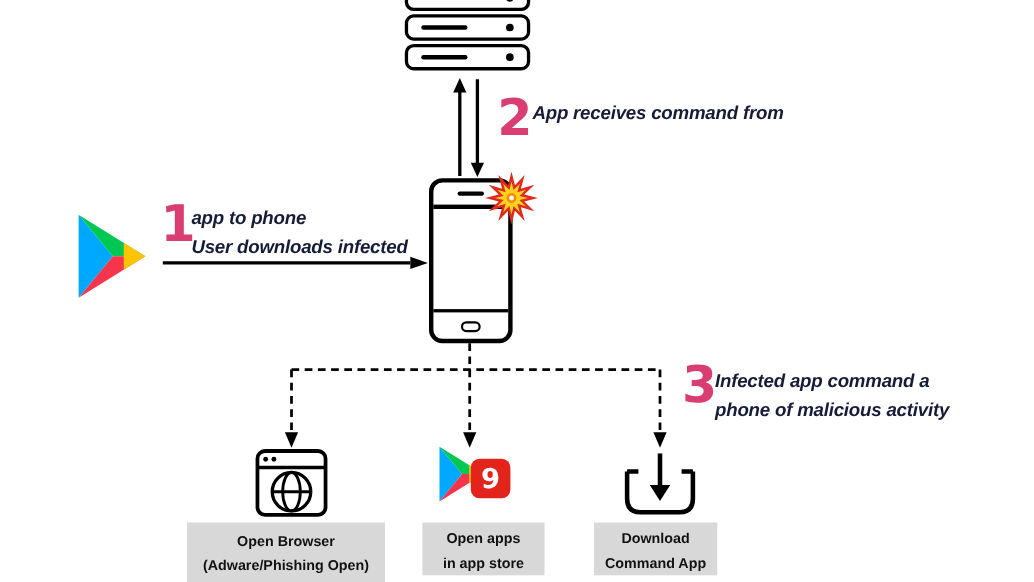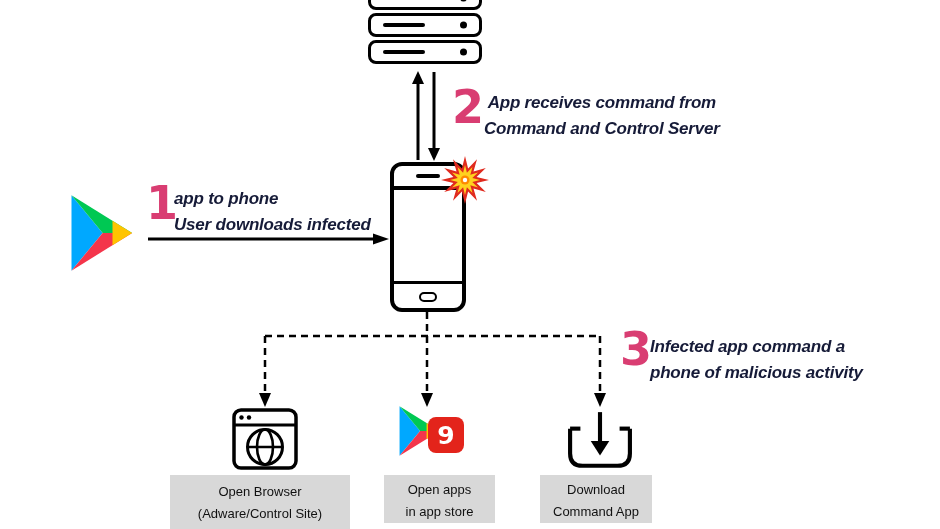--- a/index.html
+++ b/index.html
@@ -15,21 +15,21 @@
   .server-bar{position:absolute;left:12px;top:50%;transform:translateY(-50%);
               width:42px;height:4px;background:#000;border-radius:2px;}
   .server-dot{position:absolute;right:12px;top:50%;transform:translateY(-50%);
               width:7px;height:7px;background:#000;border-radius:50%;}
   .phone{border:4px solid #000;border-radius:12px;background:#fff;box-sizing:border-box;}
   .phone-speaker{position:absolute;left:50%;transform:translateX(-50%);top:8px;
                  width:24px;height:4px;background:#000;border-radius:2px;}
   .phone-line{position:absolute;left:0;right:0;height:3.5px;background:#000;}
   .phone-home{position:absolute;left:50%;transform:translateX(-50%);bottom:6px;
               width:18px;height:10px;border:2.5px solid #000;border-radius:6px;box-sizing:border-box;}
-  .label-box{position:absolute;background:#d8d8d8;text-align:center;font-weight:400;
+  .label-box{position:absolute;background:#d8d8d8;text-align:center;font-weight:700;
              font-size:13px;color:#111;line-height:1.7;padding-top:6px;box-sizing:border-box;}
   .badge9{position:absolute;background:#e3241b;border-radius:8px;color:#fff;font-weight:700;
           font-family:"DejaVu Sans",sans-serif;font-size:25px;display:flex;align-items:center;
           justify-content:center;}
 </style>
 </head>
 <body>
 
 <div class="stage">
 
@@ -51,21 +51,20 @@
   <svg class="abs" style="left:408px;top:70px;" width="36" height="92" viewBox="0 0 36 92">
     <line x1="10" y1="12" x2="10" y2="90" stroke="#000" stroke-width="3"></line>
     <polygon points="10,1 4,14 16,14" fill="#000"></polygon>
     <line x1="26" y1="2" x2="26" y2="79" stroke="#000" stroke-width="3"></line>
     <polygon points="26,91 20,78 32,78" fill="#000"></polygon>
   </svg>
 
   <div class="abs step-num" style="left:452px;top:84px;">2</div>
   <div class="abs caption" style="left:484px;top:90px;text-align:center;">
     <div>App receives command from</div>
-    <div>Command and Control Server</div>
   </div>
 
   <svg class="abs" style="left:60px;top:192px;" width="82" height="82" viewBox="0 0 100 100">
     <polygon points="14,4 52,50 14,96" fill="#00a8ff"></polygon>
     <polygon points="14,4 88,50 52,50" fill="#00c853"></polygon>
     <polygon points="14,96 88,50 52,50" fill="#f4354b"></polygon>
     <polygon points="64,35.1 88,50 64,64.9" fill="#ffc400"></polygon>
   </svg>
 
   <div class="abs step-num" style="left:146px;top:180px;">1</div>
@@ -135,21 +134,21 @@
   <svg class="abs" style="left:567px;top:412px;" width="66" height="58" viewBox="0 0 64 56">
     <path d="M3,16 L3,40 Q3,52 15,52 L49,52 Q61,52 61,40 L61,16" fill="none" stroke="#000" stroke-width="4"></path>
     <line x1="3" y1="16" x2="13" y2="16" stroke="#000" stroke-width="4"></line>
     <line x1="51" y1="16" x2="61" y2="16" stroke="#000" stroke-width="4"></line>
     <line x1="32" y1="0" x2="32" y2="30" stroke="#000" stroke-width="4"></line>
     <polygon points="32,42 23,28 41,28" fill="#000"></polygon>
   </svg>
 
   <div class="label-box" style="left:170px;top:475px;width:180px;height:55px;">
     <div>Open Browser</div>
-    <div>(Adware/Control Site)</div>
+    <div>(Adware/Phishing Open)</div>
   </div>
 
   <div class="label-box" style="left:384px;top:475px;width:111px;height:48px;padding-top:4px;">
     <div>Open apps</div>
     <div>in app store</div>
   </div>
 
   <div class="label-box" style="left:540px;top:475px;width:112px;height:48px;padding-top:4px;">
     <div>Download</div>
     <div>Command App</div>

